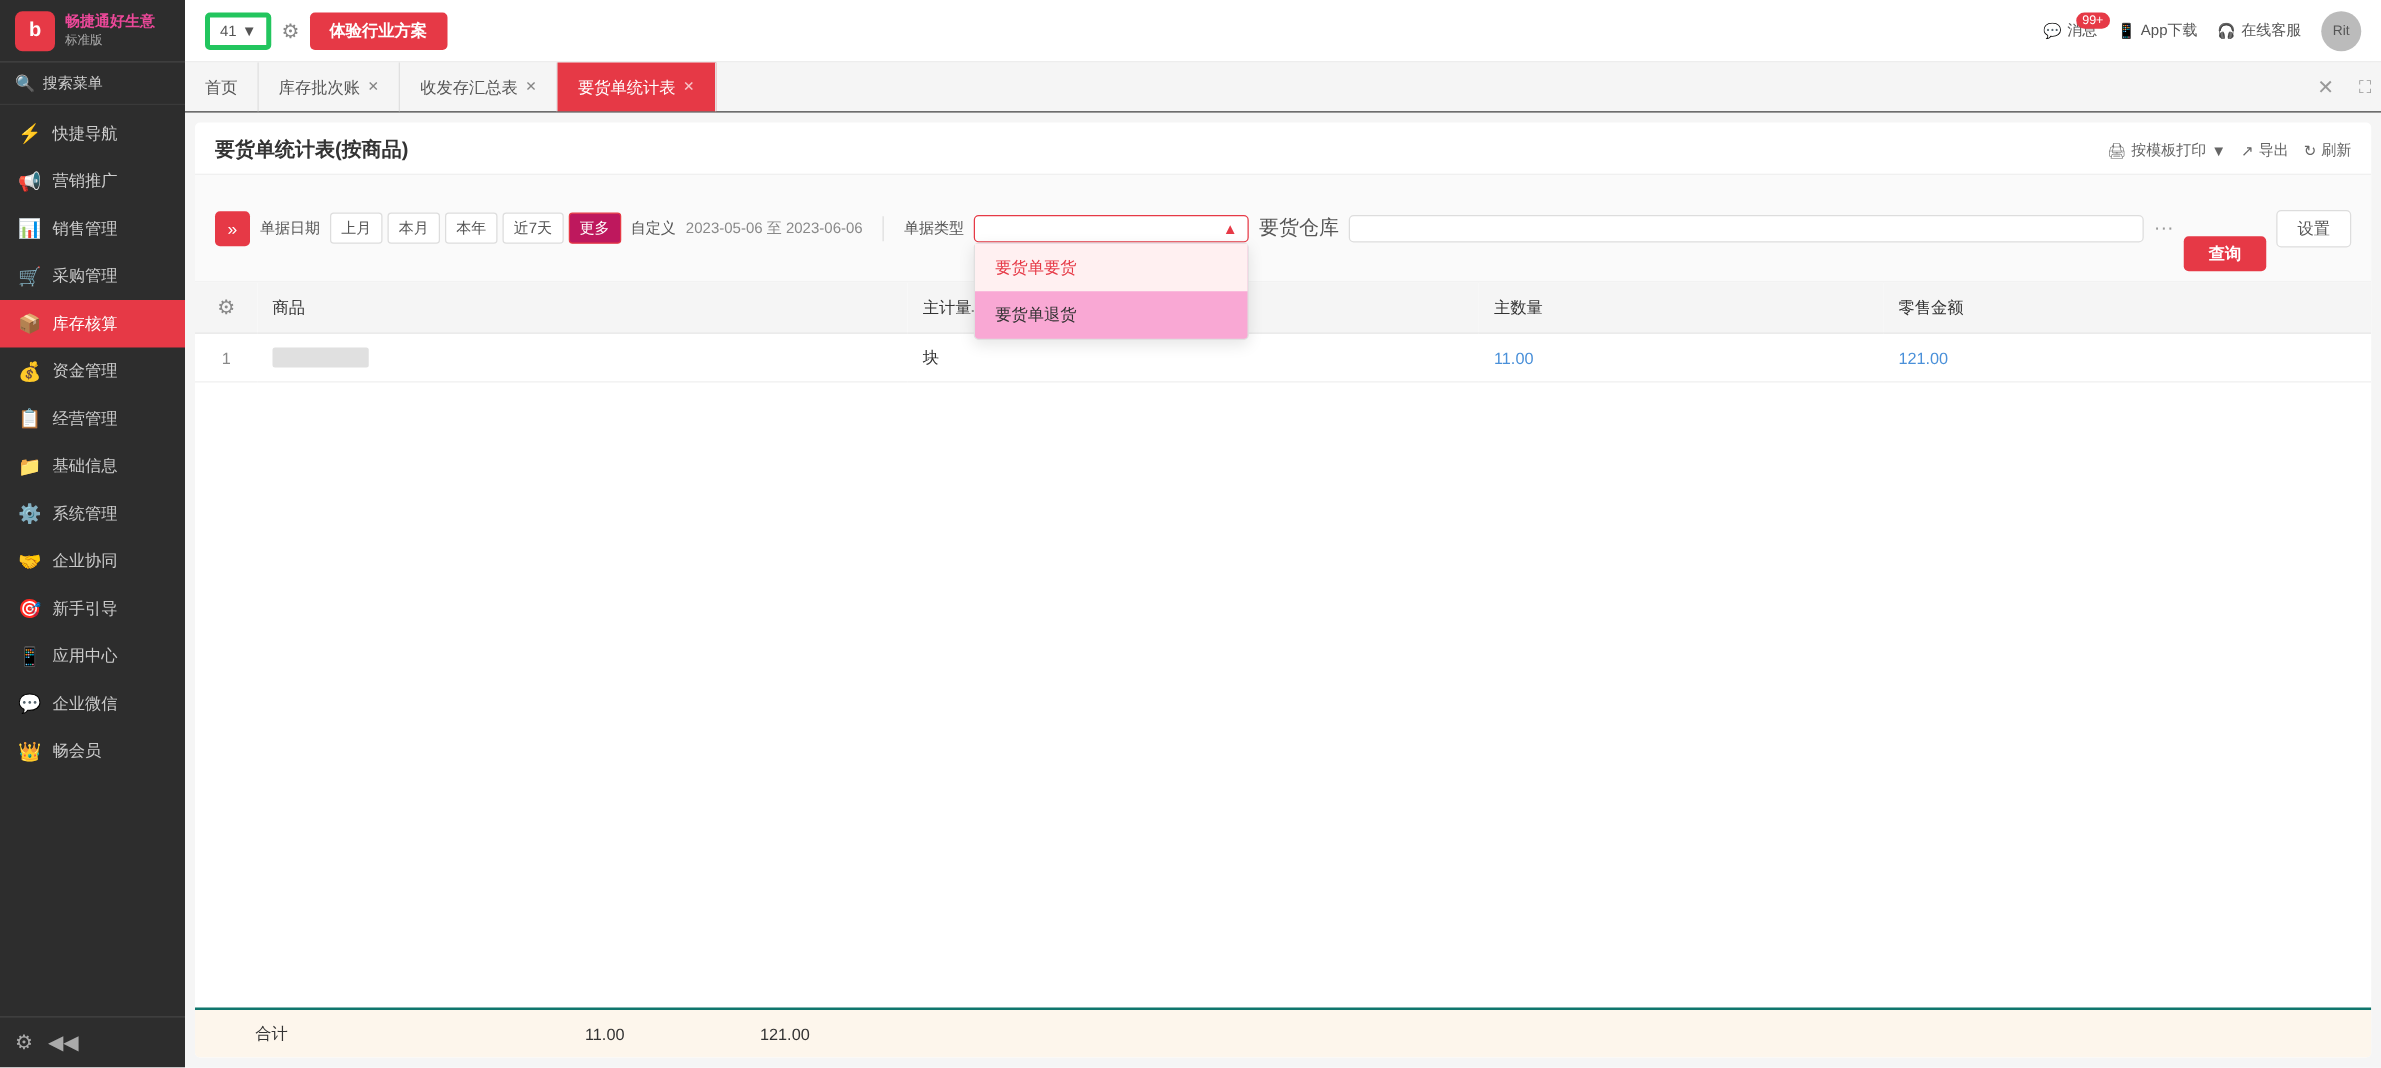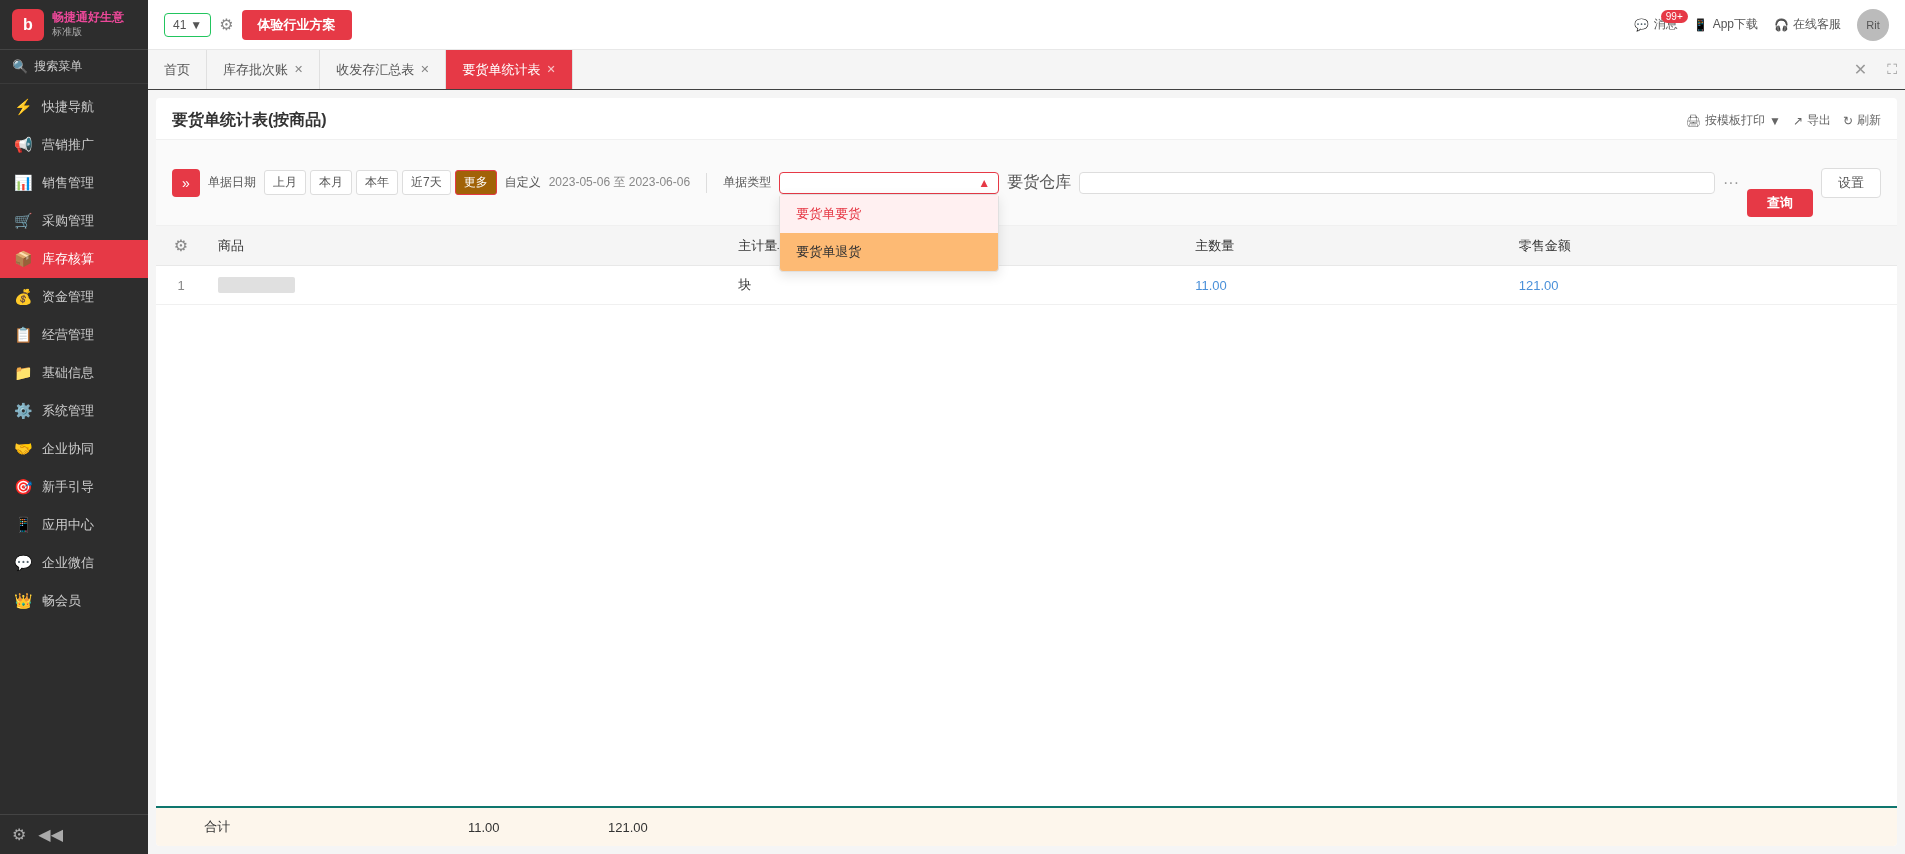--- a/index.html
+++ b/index.html
@@ -82,21 +82,21 @@
       border-bottom: 1px solid #e8e8e8;
       gap: 12px;
       flex-shrink: 0;
     }
     .topbar-left {
       display: flex; align-items: center; gap: 8px;
       flex: 1;
     }
     .topbar-version-selector {
       display: flex; align-items: center; gap: 4px;
-      border: 1px solid #22c55e;
+      border: 4px solid #22c55e;
       border-radius: 4px;
       padding: 4px 8px;
       cursor: pointer;
       font-size: 12px;
       color: #555;
       background: #fff;
     }
     .topbar-gear {
       color: #888; cursor: pointer; font-size: 16px;
     }
@@ -249,21 +249,21 @@
     .date-btn {
       padding: 3px 8px;
       border: 1px solid #ddd;
       border-radius: 3px;
       background: #fff;
       font-size: 12px;
       color: #555;
       cursor: pointer;
     }
     .date-btn.more-btn {
-      background: #a16207;
+      background: #be185d;
       color: white;
       border-color: #e63946;
     }
     .filter-date-custom {
       font-size: 12px; color: #555; cursor: pointer;
     }
     .filter-date-range {
       font-size: 12px; color: #888;
     }
     .filter-divider {
@@ -323,21 +323,21 @@
       padding: 5px 16px;
       font-size: 13px;
       cursor: pointer;
     }
 
     
     .dropdown-overlay {
       position: absolute;
       top: 100%;
       left: 0;
-      background: #fdba74;
+      background: #f9a8d4;
       border: 1px solid #e0e0e0;
       border-radius: 4px;
       box-shadow: 0 4px 12px rgba(0,0,0,0.1);
       z-index: 100;
       min-width: 220px;
     }
     .dropdown-item {
       padding: 10px 16px;
       cursor: pointer;
       font-size: 13px;

